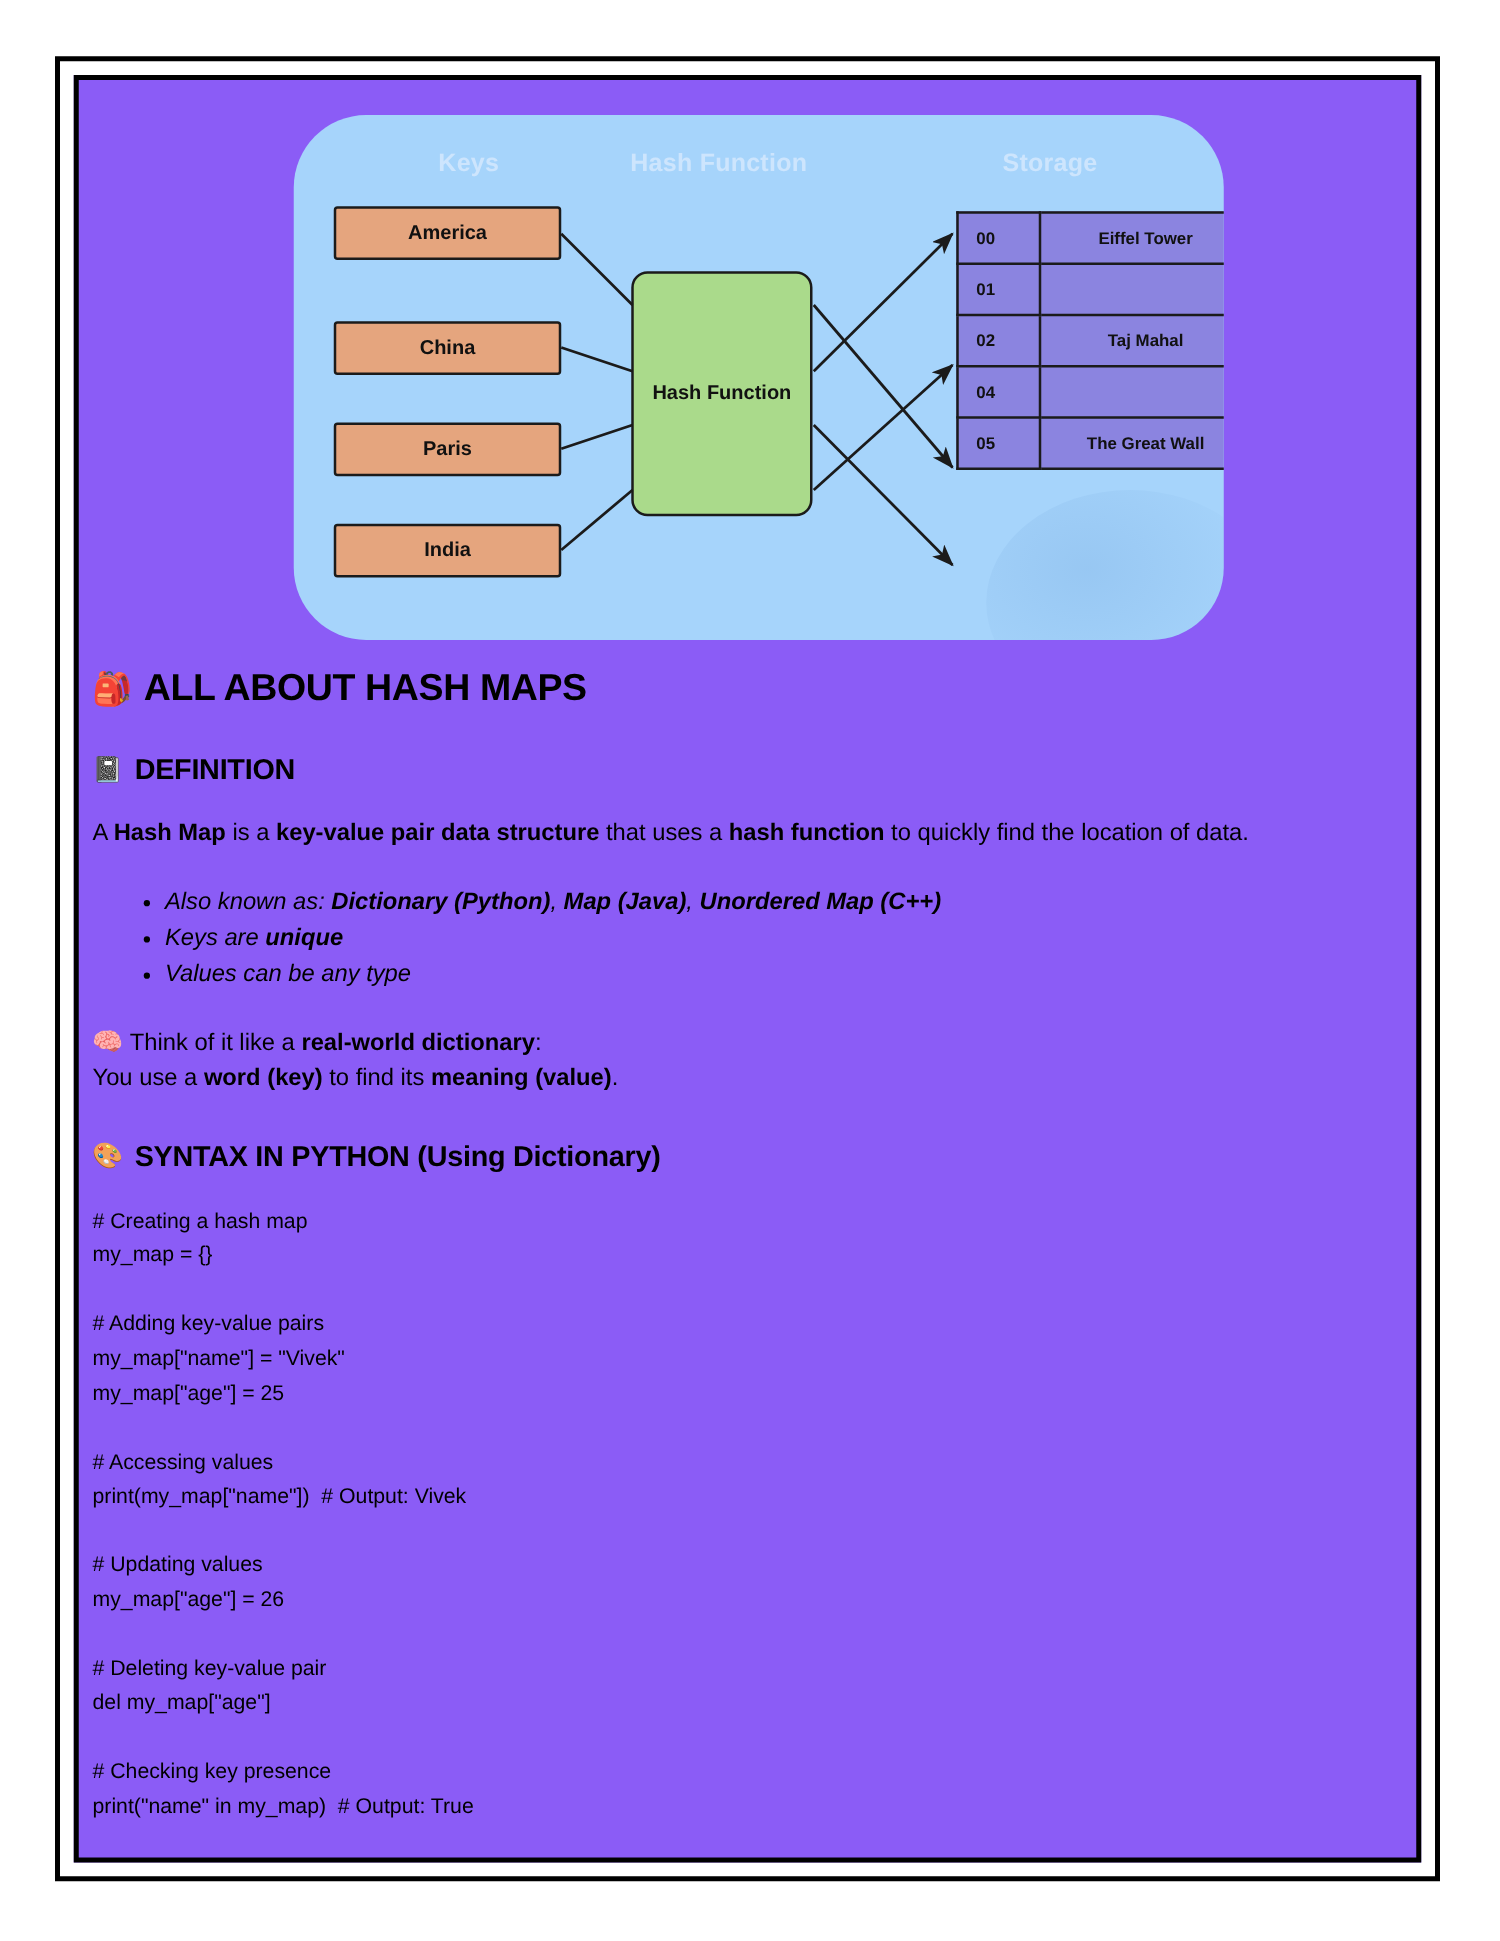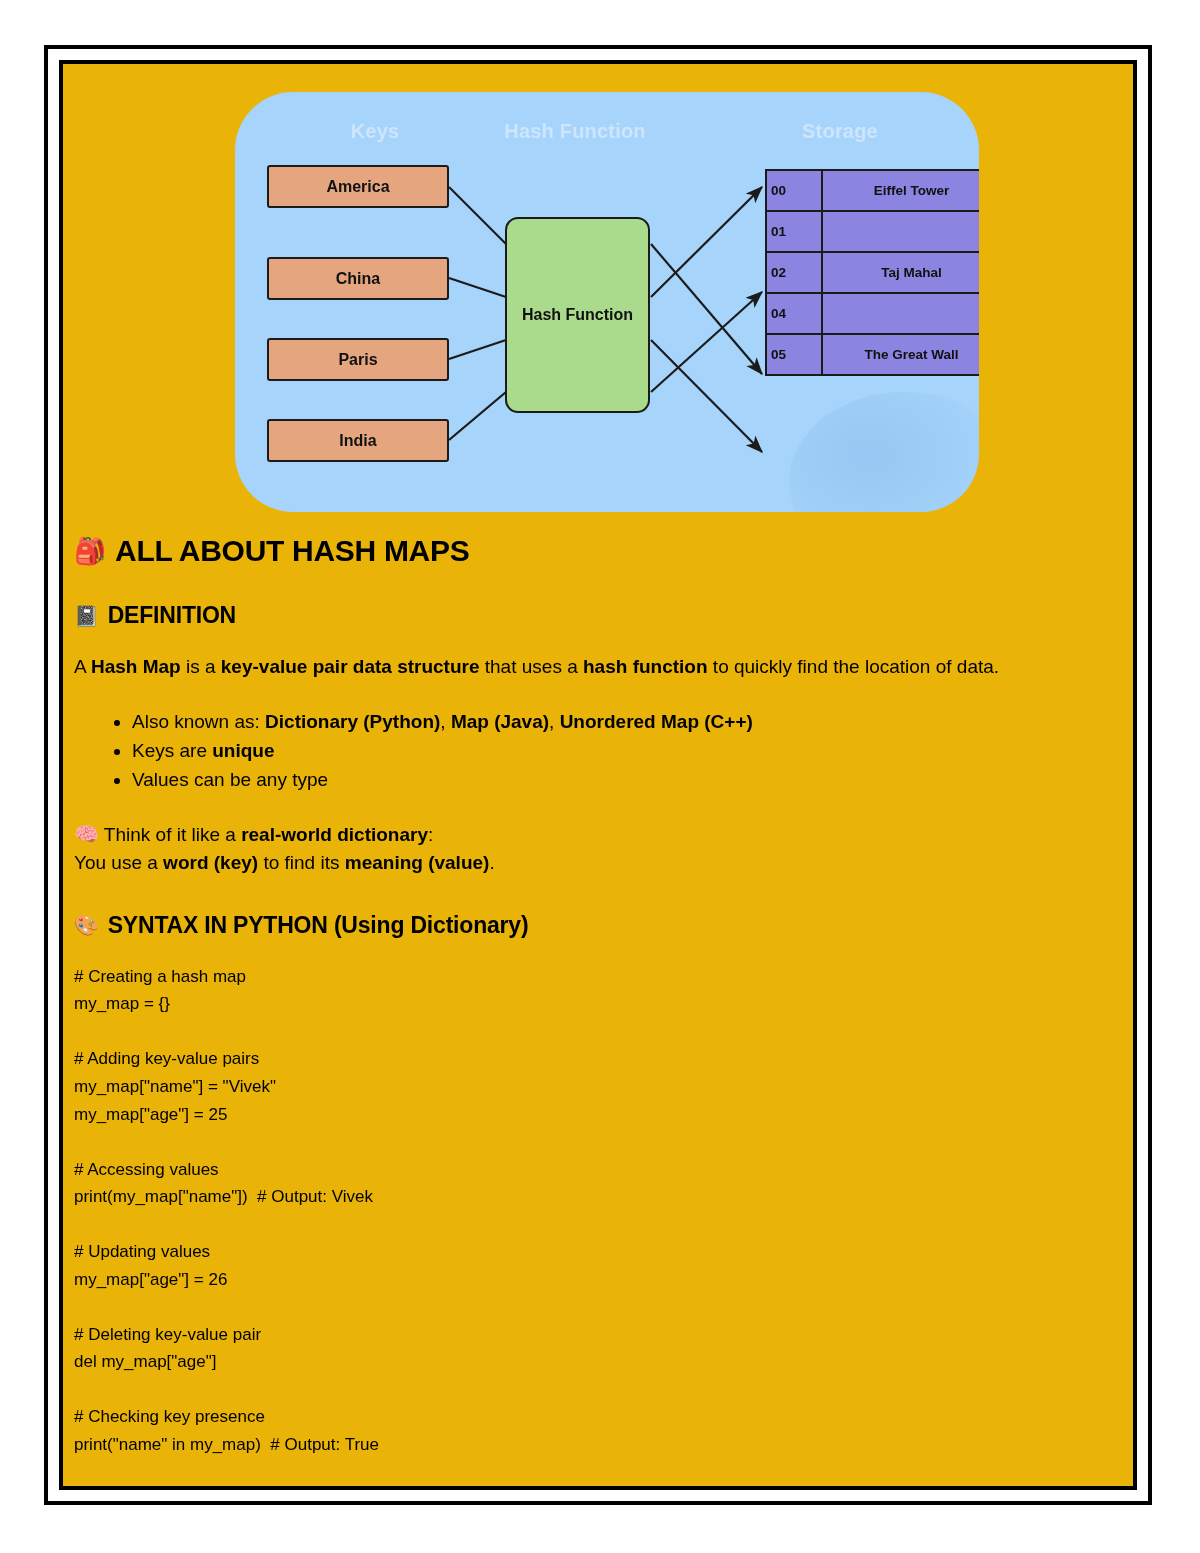--- a/index.html
+++ b/index.html
@@ -28,21 +28,21 @@
     background: #fff;
   }
   #page-frame-inner {
     position: absolute;
     left: 11px;
     top: 11px;
     right: 11px;
     bottom: 11px;
     border: 4px solid #000;
     box-sizing: border-box;
-    background: #eab308;
+    background: #8b5cf6;
     overflow: hidden;
   }
 
   
   #diagram-panel {
     position: absolute;
     left: 172px;
     top: 28px;
     width: 744px;
     height: 420px;
@@ -127,21 +127,21 @@
     height: 39px;
     font-size: 13.5px;
     font-weight: bold;
     color: #111;
     text-align: center;
     padding: 0;
   }
   #storage-table td.idx {
     width: 50px;
     text-align: left;
-    padding-left: 4px;
+    padding-left: 14px;
     font-size: 13.5px;
     border-radius: 13px;
   }
 
   #diagram-links {
     position: absolute;
     left: 0; top: 0;
     width: 744px; height: 420px;
     pointer-events: none;
   }
@@ -182,20 +182,21 @@
     font-size: 19px;
     line-height: 1.45;
     margin: 0 0 26px 0;
   }
   p.body-text b { font-weight: bold; }
 
   ul#feature-list {
     margin: 0 0 26px 0;
     padding-left: 58px;
     list-style: disc;
+    font-style: italic;
   }
   ul#feature-list li {
     font-size: 19px;
     line-height: 1.55;
     margin: 0;
   }
 
   .analogy-block {
     font-size: 19px;
     line-height: 1.5;

